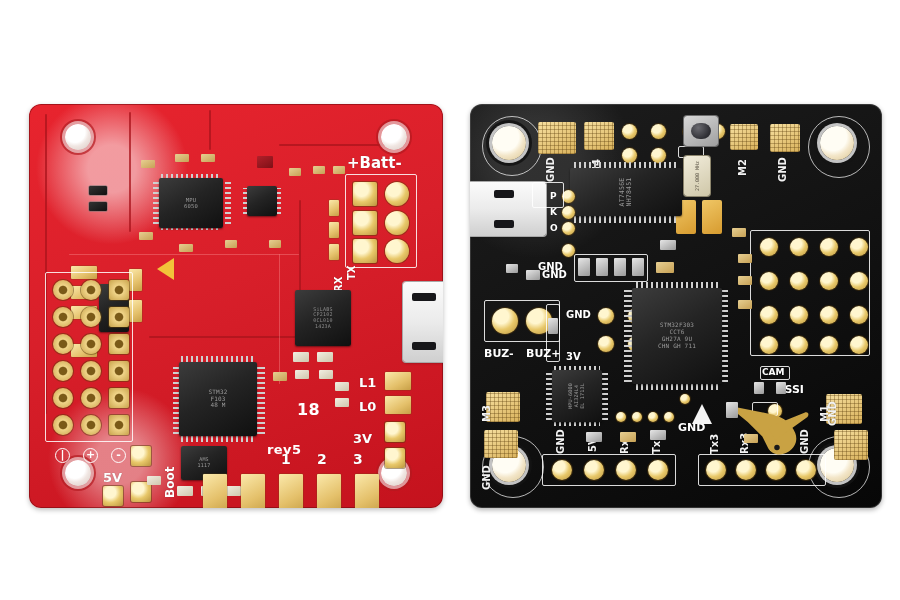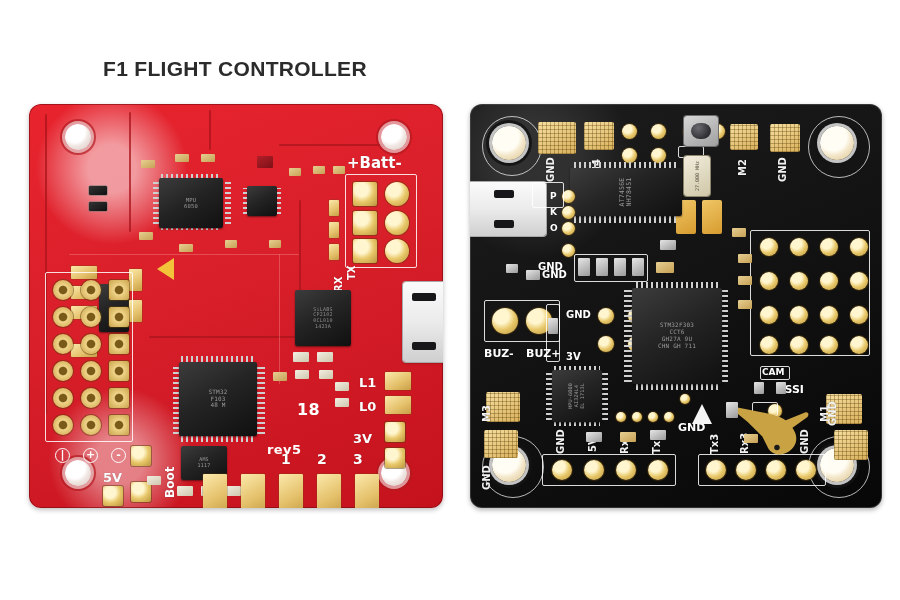--- a/index.html
+++ b/index.html
@@ -183,21 +183,20 @@
     border: 1.5px solid #fff; color: #fff;
     font-size: 11px; font-weight: bold; line-height: 12px; text-align: center;
     font-family: "DejaVu Sans", sans-serif;
   }
 </style>
 </head>
 <body>
 
 <div id="page">
 
-  <div class="title" id="title-f1">F1 FLIGHT CONTROLLER</div>
 
   <div class="board" id="board-f1">
 
     <div class="trace" style="left:16px;top:10px;width:2px;height:300px;"></div>
     <div class="trace" style="left:100px;top:8px;width:2px;height:120px;"></div>
     <div class="trace" style="left:180px;top:6px;width:2px;height:40px;"></div>
     <div class="trace" style="left:250px;top:40px;width:120px;height:2px;"></div>
     <div class="trace" style="left:270px;top:96px;width:2px;height:110px;"></div>
     <div class="trace" style="left:120px;top:232px;width:150px;height:2px;"></div>
     <div class="trace lt" style="left:40px;top:150px;width:230px;height:1px;"></div>

